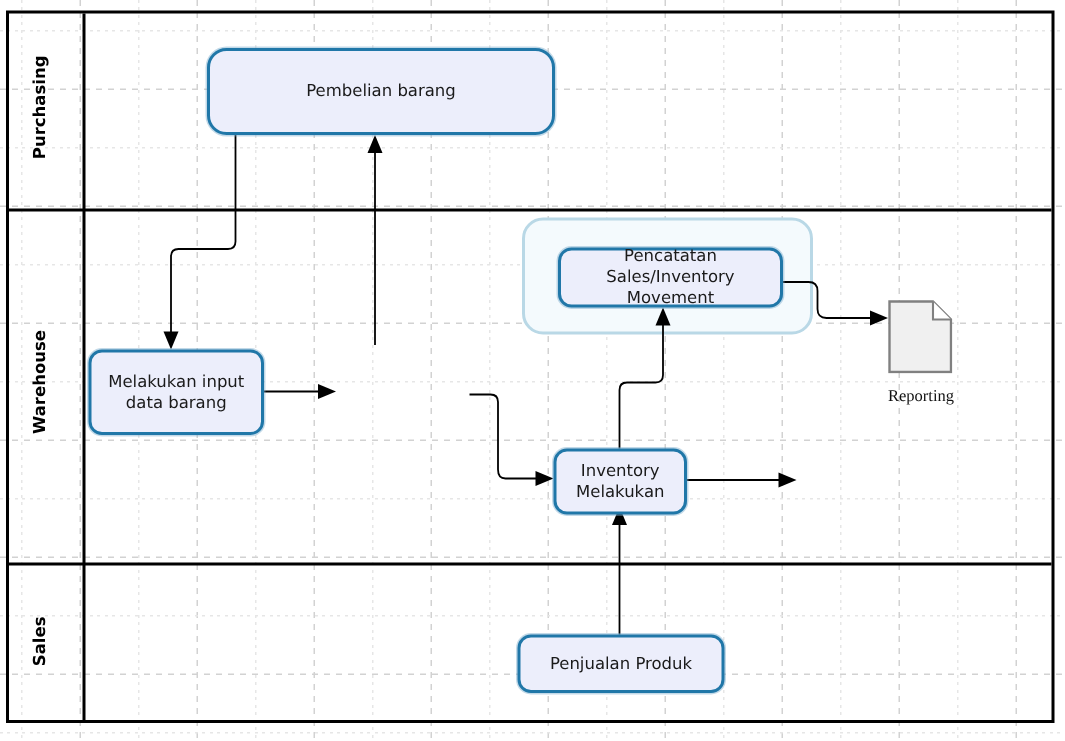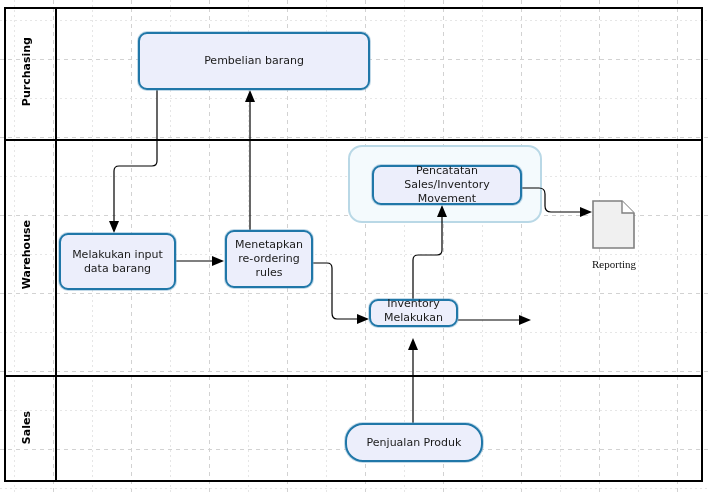--- a/index.html
+++ b/index.html
@@ -218,55 +218,48 @@
       <path d="M 522,188 L 539,188 Q 545,188 545,194 L 545,206 Q 545,212 551,212 L 581,212"></path>
       <polygon points="592,212 580,207 580,217"></polygon>
     </g>
 
     <g>
       <path d="M 413,423 L 413,349"></path>
       <polygon points="413,338 408,350 418,350"></polygon>
     </g>
   </svg>
 
-  <div class="pbox" style="left:138px; top:32px; width:232px; height:58px;">
+  <div class="pbox" style="left:138px; top:32px; width:232px; height:58px;border-radius:13px;">
     <span class="lbl">Pembelian barang</span>
   </div>
 
   <div class="pbox" style="left:59px; top:233px; width:117px; height:57px;">
     <span class="lbl">
       <span>Melakukan input</span><br>
       <span>data barang</span>
     </span>
   </div>
 
-  <div class="pbox" style="left:225px; top:230px; width:88px; height:58px;">
-    <span class="lbl">
-      <span>Menetapkan</span><br>
-      <span>re-ordering</span><br>
-      <span>rules</span>
-    </span>
-  </div>
 
   <div class="pbox" style="left:372px; top:165px; width:150px; height:40px;">
     <span class="lbl">
       <span>Pencatatan</span><br>
       <span>Sales/Inventory Movement</span>
     </span>
   </div>
 
-  <div class="pbox" style="left:369px; top:299px; width:89px; height:28px;align-items:flex-end;">
+  <div class="pbox" style="left:369px; top:299px; width:89px; height:44px;">
     <span class="lbl">
       <span>Inventory</span><br>
       <span>Melakukan</span>
     </span>
   </div>
 
 
-  <div class="pbox" style="left:345px; top:423px; width:138px; height:39px;border-radius:18px;">
+  <div class="pbox" style="left:345px; top:423px; width:138px; height:39px;">
     <span class="lbl">Penjualan Produk</span>
   </div>
 
   <div id="doc-reporting" style="left:592px; top:200px;">
     <svg width="43" height="49" viewBox="0 0 43 49" xmlns="http://www.w3.org/2000/svg">
       <path d="M 1,1 L 30,1 L 42,13 L 42,48 L 1,48 Z" fill="#f0f0f0" stroke="#808080" stroke-width="1.6"></path>
       <path d="M 30,1 L 30,13 L 42,13" fill="#ffffff" stroke="#808080" stroke-width="1.4"></path>
     </svg>
   </div>
   <div class="doc-label" style="left:578px; top:258px; width:72px;font-family:Liberation Serif, serif;">Reporting</div>

